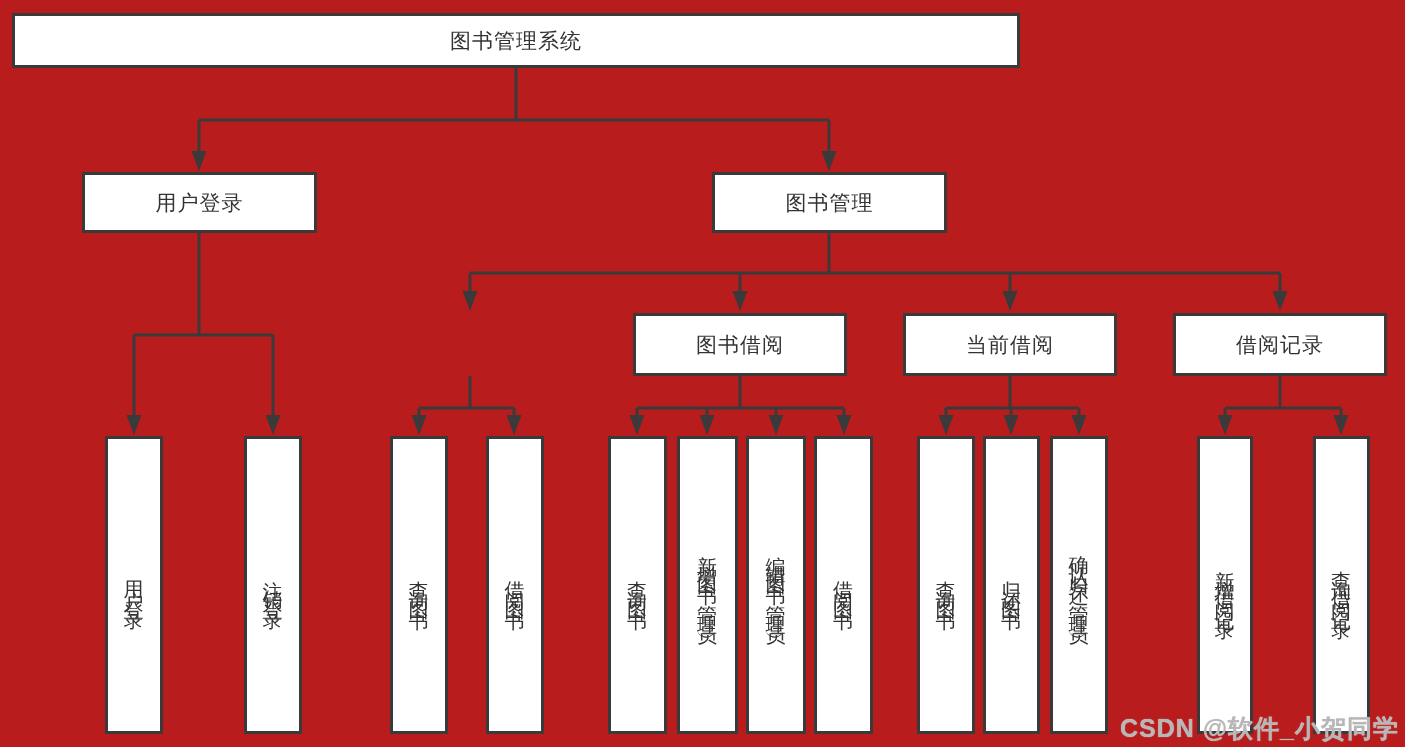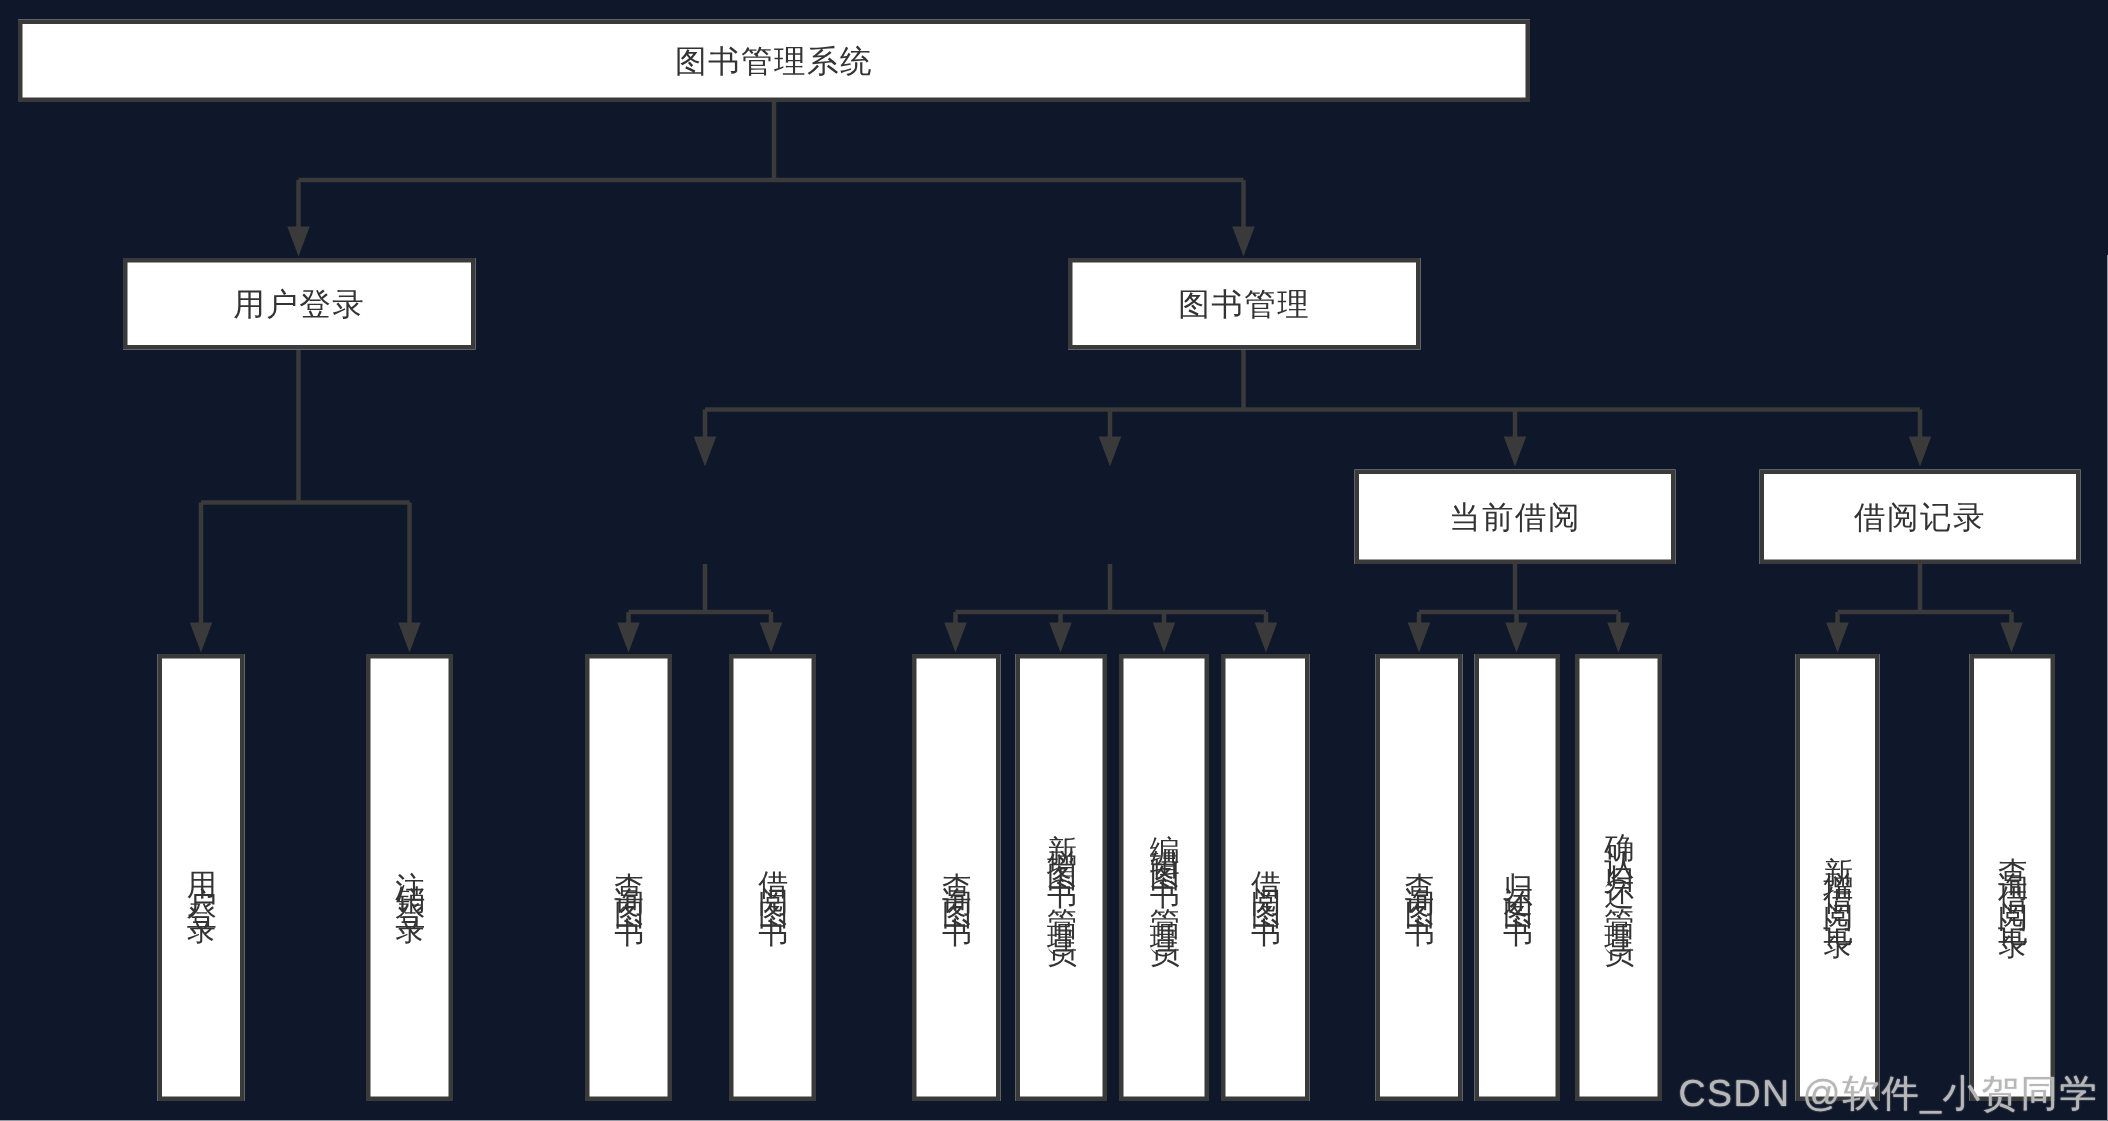--- a/index.html
+++ b/index.html
@@ -5,21 +5,21 @@
   html, body {
     margin: 0;
     padding: 0;
     background: #ffffff;
     font-family: "Liberation Sans", "DejaVu Sans", sans-serif;
   }
   .canvas {
     position: relative;
     width: 1405px;
     height: 747px;
-    background: #0f172a;
+    background: #b91c1c;
     overflow: hidden;
     color: #333333;
   }
   .wires {
     position: absolute;
     left: 0;
     top: 0;
     width: 1405px;
     height: 747px;
   }
@@ -47,20 +47,21 @@
   }
   .watermark {
     position: absolute;
     right: 6px;
     bottom: 2px;
     font-size: 25px;
     color: #b7b7b7;
     letter-spacing: 1px;
     text-shadow: 0 0 1px #d8d8d8;
     pointer-events: none;
+    font-weight: bold;
   }
 </style>
 </head>
 <body>
 
 <div class="canvas">
 
   <svg class="wires" viewBox="0 0 1405 747" xmlns="http://www.w3.org/2000/svg">
     <g stroke="#3a3a3a" stroke-width="3" fill="none">
       <path d="M516 68 V120 M199 120 H829 M199 120 V153 M829 120 V153"></path>
@@ -98,20 +99,23 @@
     <span>图书管理系统</span>
   </div>
 
   <div class="node" style="left:82px; top:172px; width:235px; height:61px;">
     <span>用户登录</span>
   </div>
   <div class="node" style="left:712px; top:172px; width:235px; height:61px;">
     <span>图书管理</span>
   </div>
 
+  <div class="node" style="left:633px; top:313px; width:214px; height:63px;">
+    <span>图书借阅</span>
+  </div>
   <div class="node" style="left:1173px; top:313px; width:214px; height:63px;">
     <span>借阅记录</span>
   </div>
   <div class="node" style="left:903px; top:313px; width:214px; height:63px;">
     <span>当前借阅</span>
   </div>
 
   <div class="node leaf" style="left:105px; top:436px; width:58px; height:298px;">
     <span class="vtext">用户登录</span>
   </div>

